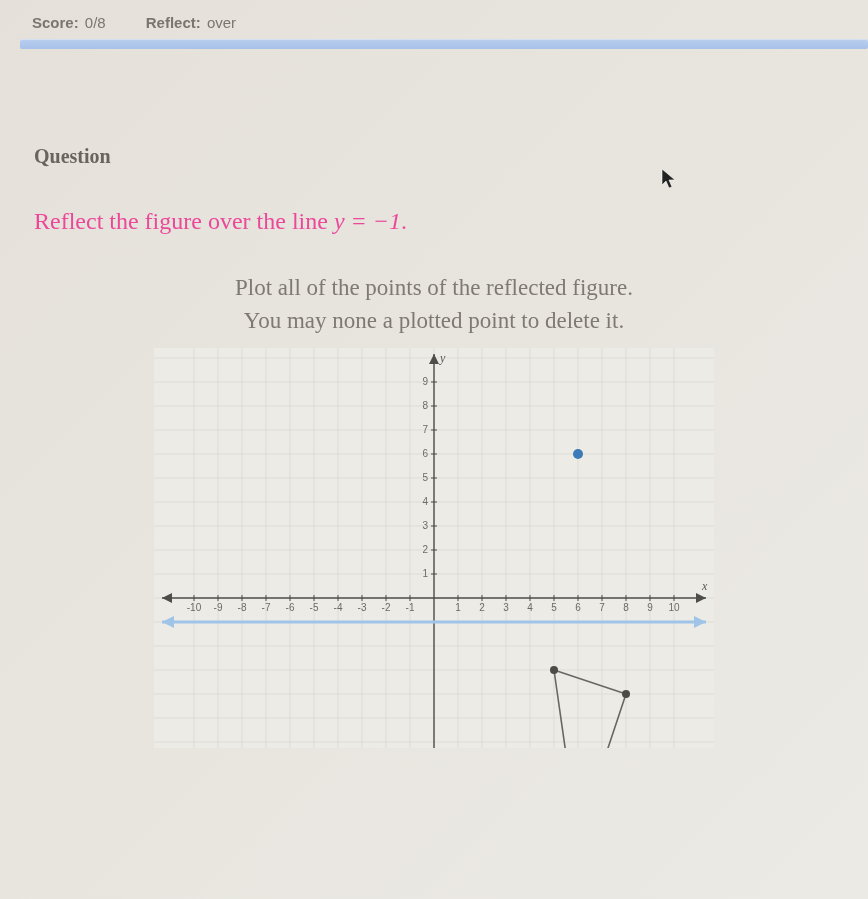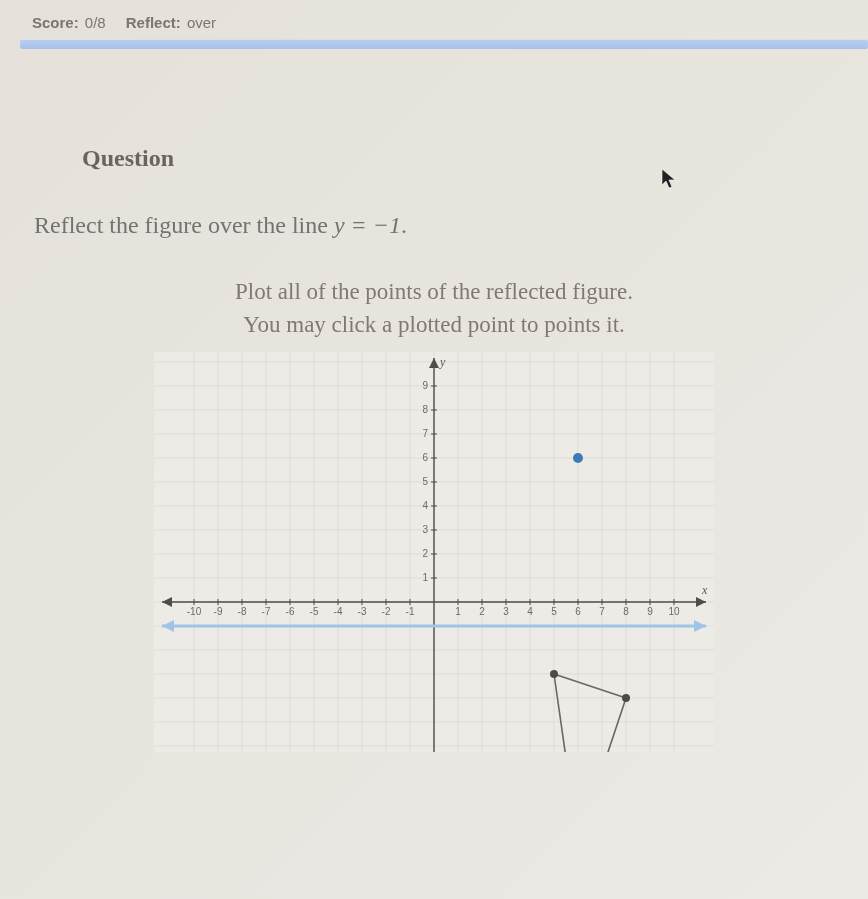--- a/index.html
+++ b/index.html
@@ -17,21 +17,21 @@
   }
   .title {
     font-size: 28px;
     font-weight: 700;
     color: #4c4a47;
     letter-spacing: .3px;
     margin-bottom: 34px;
   }
   .meta {
     display: flex;
-    gap: 20px;
+    gap: 40px;
     font-family: Arial, Helvetica, sans-serif;
     font-size: 15px;
     color: #7a766f;
     font-weight: 600;
     margin-left: 6px;
     margin-bottom: 8px;
   }
   .meta .label { margin-right: 2px; }
   .meta .val { font-weight: 400; }
   .progress {
@@ -47,29 +47,28 @@
     top: 168px;
     font-size: 20px;
     color: #2a2a2a;
     pointer-events: none;
   }
   .question-block {
     margin-top: 96px;
     margin-left: 8px;
   }
   .question-label {
-    font-size: 24px;
+    font-size: 20px;
     color: #6a655c;
     font-weight: 600;
     margin-bottom: 40px;
-    margin-left: 48px;
   }
   .prompt {
     font-size: 24px;
-    color: #737373;
+    color: #ec4899;
   }
   .prompt .math { font-style: italic; }
   .instructions {
     text-align: center;
     font-family: Georgia, serif;
     font-size: 23px;
     color: #7e7a72;
     margin-top: 36px;
     line-height: 1.45;
   }
@@ -113,21 +112,21 @@
 
   <div class="question-block">
     <div class="question-label">Question</div>
     <div class="prompt">
       <span>Reflect the figure over the line </span><span class="math">y = −1</span><span>.</span>
     </div>
   </div>
 
   <div class="instructions">
     <div>Plot all of the points of the reflected figure.</div>
-    <div>You may click a plotted point to points it.</div>
+    <div>You may none a plotted point to delete it.</div>
   </div>
 
   <div class="graph-wrap">
     <svg class="graph" id="graph-svg" width="560" height="400" viewBox="0 0 560 400">
         <line x1="40" y1="0" x2="40" y2="400" stroke="#d9d6cf" stroke-width="0.7"></line>
         <line x1="64" y1="0" x2="64" y2="400" stroke="#d9d6cf" stroke-width="0.7"></line>
         <line x1="88" y1="0" x2="88" y2="400" stroke="#d9d6cf" stroke-width="0.7"></line>
         <line x1="112" y1="0" x2="112" y2="400" stroke="#d9d6cf" stroke-width="0.7"></line>
         <line x1="136" y1="0" x2="136" y2="400" stroke="#d9d6cf" stroke-width="0.7"></line>
         <line x1="160" y1="0" x2="160" y2="400" stroke="#d9d6cf" stroke-width="0.7"></line>

